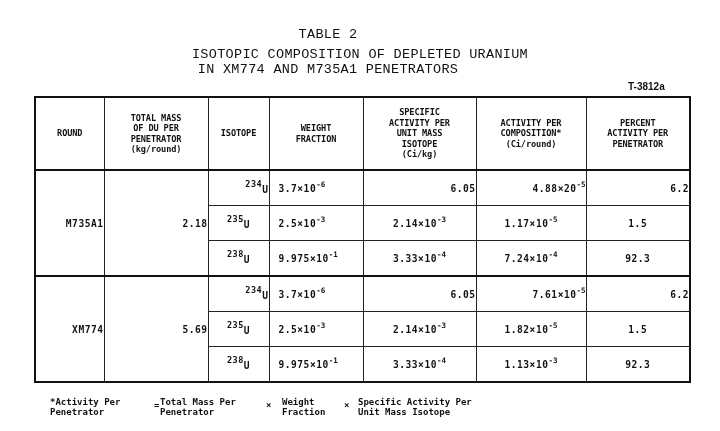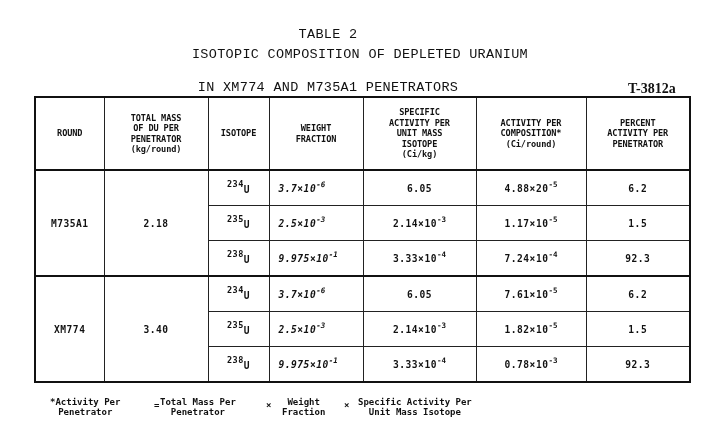--- a/index.html
+++ b/index.html
@@ -20,28 +20,28 @@
       left: 0;
       width: 656px;
       text-align: center;
       font-family: Liberation Mono, monospace;
       font-size: 13.5px;
       letter-spacing: 0.3px;
       line-height: 15px;
     }
     #table-number { top: 27px; }
     #title-line1 { top: 47px; padding-left: 32px; }
-    #title-line2 { top: 80px; }
+    #title-line2 { top: 62px; }
 
     #figure-code {
       position: absolute;
       top: 81px;
       left: 628px;
-      font-family: Liberation Serif, serif;
-      font-size: 14px;
+      font-family: Liberation Sans, sans-serif;
+      font-size: 10px;
       font-weight: bold;
     }
 
     table.data-table {
       position: absolute;
       left: 34px;
       top: 96px;
       width: 655px;
       border-collapse: collapse;
       border: 2px solid #111;
@@ -65,24 +65,24 @@
     table.data-table td {
       font-family: "DejaVu Sans Mono", "Liberation Mono", monospace;
       font-size: 9.6px;
       font-weight: bold;
       height: 34px;
       letter-spacing: 0.5px;
     }
     td.left-align {
       text-align: left !important;
       padding-left: 9px !important;
-      font-style: italic;
     }
     tr.group-start td {
       border-top: 2.4px solid #111;
+      text-align: right;
     }
     sup {
       font-size: 7.5px;
       vertical-align: 0;
       position: relative;
       top: -5px;
       letter-spacing: 0;
     }
     .iso-sup {
       font-size: 8.5px;
@@ -95,21 +95,20 @@
       top: 1px;
     }
 
     .footnote {
       position: absolute;
       top: 397px;
       font-family: "DejaVu Sans Mono", "Liberation Mono", monospace;
       font-size: 9px;
       font-weight: bold;
       line-height: 10px;
-      text-align: center;
       white-space: nowrap;
     }
     .footnote-op {
       position: absolute;
       top: 400px;
       font-family: "DejaVu Sans Mono", "Liberation Mono", monospace;
       font-size: 9px;
       font-weight: bold;
     }
   </style>
@@ -187,39 +186,39 @@
       </tr>
       <tr>
         <td><span class="iso-sup">238</span><span class="iso-sym">U</span></td>
         <td class="left-align"><span>9.975×10</span><sup>-1</sup></td>
         <td><span>3.33×10</span><sup>-4</sup></td>
         <td><span>7.24×10</span><sup>-4</sup></td>
         <td>92.3</td>
       </tr>
       <tr class="group-start">
         <td rowspan="3">XM774</td>
-        <td rowspan="3">3.40</td>
+        <td rowspan="3">5.69</td>
         <td><span class="iso-sup">234</span><span class="iso-sym">U</span></td>
         <td class="left-align"><span>3.7×10</span><sup>-6</sup></td>
         <td><span>6.05</span><sup></sup></td>
         <td><span>7.61×10</span><sup>-5</sup></td>
         <td>6.2</td>
       </tr>
       <tr>
         <td><span class="iso-sup">235</span><span class="iso-sym">U</span></td>
         <td class="left-align"><span>2.5×10</span><sup>-3</sup></td>
         <td><span>2.14×10</span><sup>-3</sup></td>
         <td><span>1.82×10</span><sup>-5</sup></td>
         <td>1.5</td>
       </tr>
       <tr>
         <td><span class="iso-sup">238</span><span class="iso-sym">U</span></td>
         <td class="left-align"><span>9.975×10</span><sup>-1</sup></td>
         <td><span>3.33×10</span><sup>-4</sup></td>
-        <td><span>0.78×10</span><sup>-3</sup></td>
+        <td><span>1.13×10</span><sup>-3</sup></td>
         <td>92.3</td>
       </tr>
     </tbody>
 </table>
 
 <div class="footnote" style="left:50px;">
   <div>*Activity Per</div>
   <div>Penetrator</div>
 </div>
 <div class="footnote-op" style="left:154px;">=</div>

